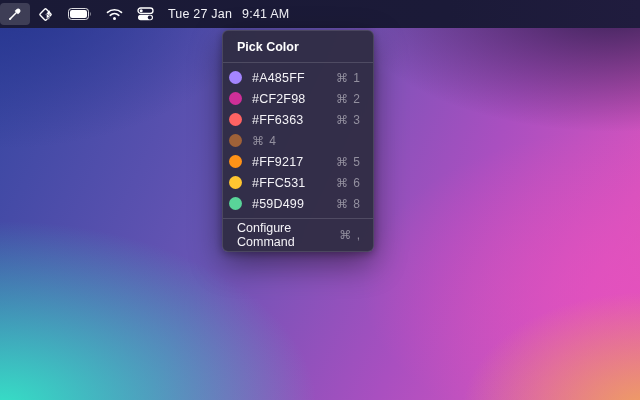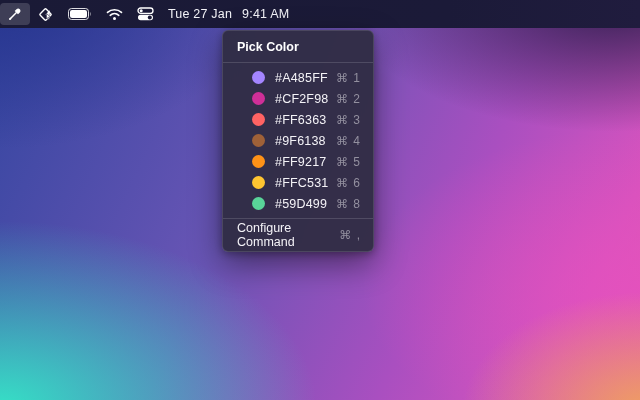--- a/index.html
+++ b/index.html
@@ -47,21 +47,21 @@
     font-size: 12.5px; font-weight: bold; color: #ffffff;
     padding: 2px 14px 8px 14px;
   }
   .menu-sep {
     height: 1px; background: rgba(255,255,255,0.14);
     margin: 0 0 4px 0;
   }
   .menu-sep.lower { margin: 4px 0 4px 0; }
   .menu-item {
     display: flex; align-items: center;
-    height: 21px; padding: 0 12px 0 29px;
+    height: 21px; padding: 0 12px 0 6px;
     font-size: 12.5px; cursor: default;
   }
   .swatch {
     width: 13px; height: 13px; border-radius: 50%;
     margin-right: 10px; flex: 0 0 auto;
   }
   .hex-label { flex: 1 1 auto; color: #f4f3f7; letter-spacing: 0.2px; }
   .shortcut { color: #93909f; font-size: 12px; letter-spacing: 1px; white-space: pre; }
   .configure-item {
     display: flex; align-items: center;
@@ -151,21 +151,20 @@
     <span class="hex-label">#CF2F98</span>
     <span class="shortcut">⌘ 2</span>
   </div>
   <div class="menu-item">
     <span class="swatch" style="background: rgb(255, 99, 99);"></span>
     <span class="hex-label">#FF6363</span>
     <span class="shortcut">⌘ 3</span>
   </div>
   <div class="menu-item">
     <span class="swatch" style="background: rgb(159, 97, 56);"></span>
-    <span class="hex-label">#9F6138</span>
     <span class="shortcut">⌘ 4</span>
   </div>
   <div class="menu-item">
     <span class="swatch" style="background: rgb(255, 146, 23);"></span>
     <span class="hex-label">#FF9217</span>
     <span class="shortcut">⌘ 5</span>
   </div>
   <div class="menu-item">
     <span class="swatch" style="background: rgb(255, 197, 49);"></span>
     <span class="hex-label">#FFC531</span>

